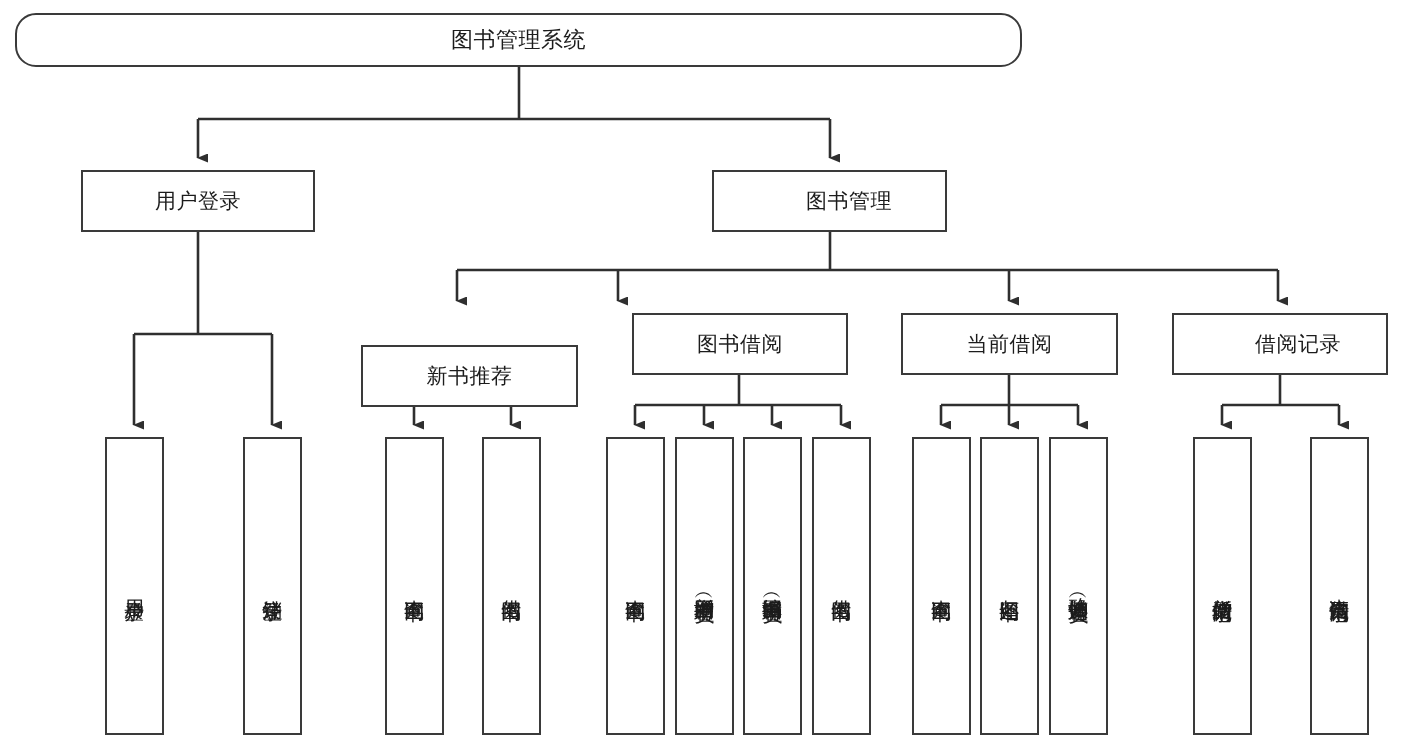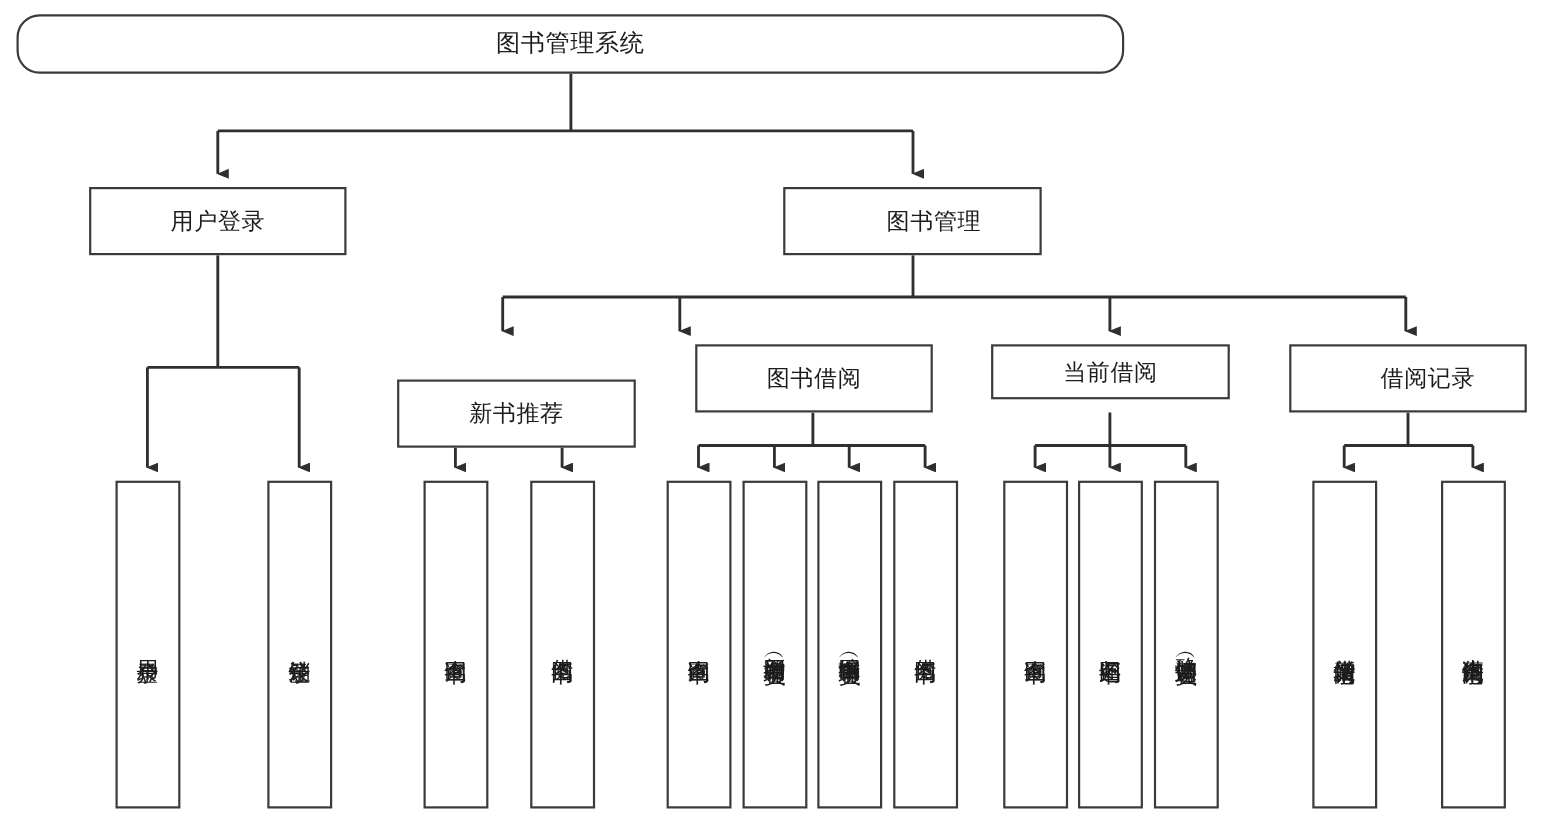--- a/index.html
+++ b/index.html
@@ -126,21 +126,21 @@
   <div class="node" style="left:712px; top:170px; width:235px; height:62px;padding-left:39px;">
     <span class="label">图书管理</span>
   </div>
 
   <div class="node" style="left:361px; top:313px; width:217px; height:62px;margin-top:32px;">
     <span class="label">新书推荐</span>
   </div>
   <div class="node" style="left:632px; top:313px; width:216px; height:62px;">
     <span class="label">图书借阅</span>
   </div>
-  <div class="node" style="left:901px; top:313px; width:217px; height:50px;">
+  <div class="node" style="left:901px; top:313px; width:217px; height:62px;">
     <span class="label">当前借阅</span>
   </div>
   <div class="node" style="left:1172px; top:313px; width:216px; height:62px;padding-left:36px;">
     <span class="label">借阅记录</span>
   </div>
 
   <div class="node vertical" style="left:105px; top:437px; width:59px; height:298px;">
     <span class="label">用户登录</span>
   </div>
   <div class="node vertical" style="left:243px; top:437px; width:59px; height:298px;">

